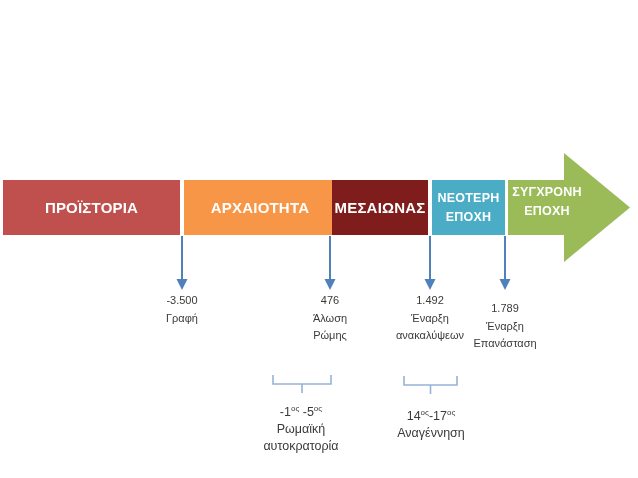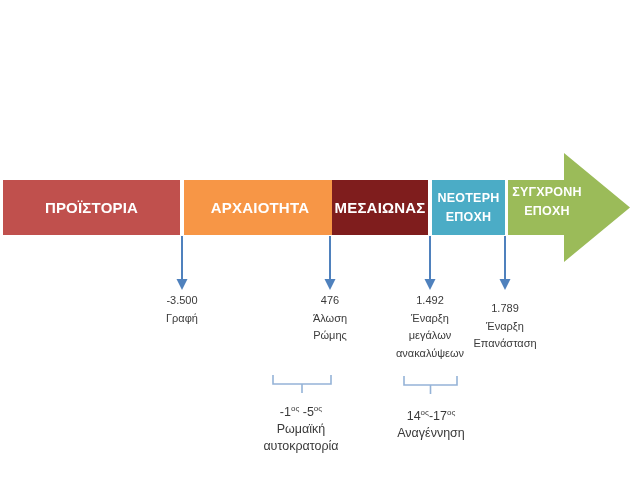--- a/index.html
+++ b/index.html
@@ -83,21 +83,20 @@
     <div>Γραφή</div>
   </div>
   <div class="event" style="left:270px;">
     <div>476</div>
     <div>Άλωση</div>
     <div>Ρώμης</div>
   </div>
   <div class="event" style="left:370px;">
     <div>1.492</div>
     <div>Έναρξη</div>
-    <div>μεγάλων</div>
     <div>ανακαλύψεων</div>
   </div>
   <div class="event" style="left:445px;margin-top:8px;">
     <div>1.789</div>
     <div>Έναρξη</div>
     <div>Επανάσταση</div>
   </div>
 
   <svg class="brace" style="left:272px;top:374px;" width="61" height="21" viewBox="0 0 61 21">
     <path d="M1,1 V10 H59 V1 M30,10 V19" stroke="#95B3D7" stroke-width="1.6" fill="none"></path>

